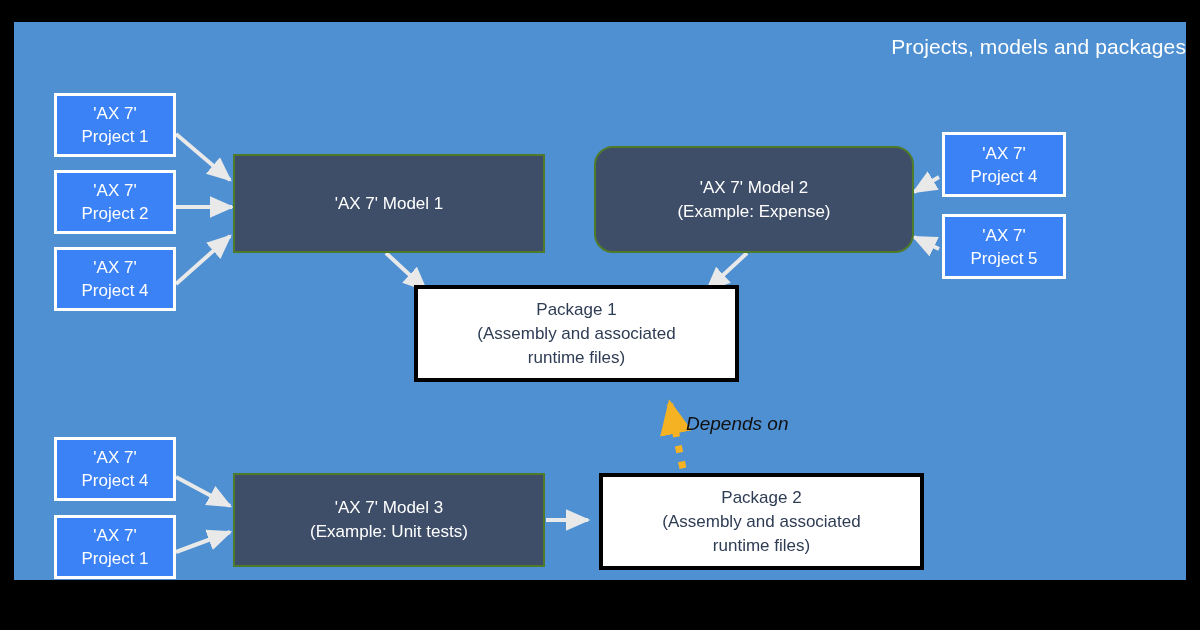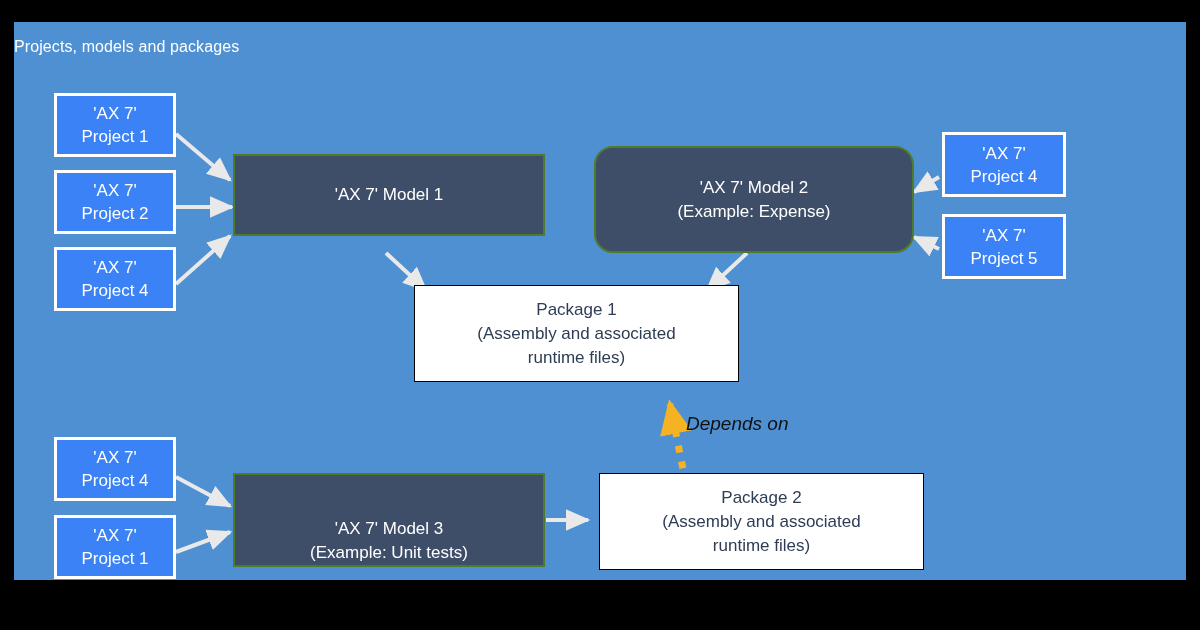--- a/index.html
+++ b/index.html
@@ -32,23 +32,23 @@
     background: #4e90d2;
     overflow: hidden;
   }
 
   
   #title {
     position: absolute;
     left: 0;
     top: 12px;
     width: 1172px;
-    text-align: left;
+    text-align: right;
     color: #ffffff;
-    font-size: 16px;
+    font-size: 21px;
     line-height: 26px;
     letter-spacing: 0.1px;
   }
 
   
   .node {
     position: absolute;
     box-sizing: border-box;
     display: flex;
     align-items: center;
@@ -74,21 +74,21 @@
     background: #3e4e68;
     border: 2px solid #4f7a2a;
     color: #ffffff;
     font-size: 17px;
     line-height: 24px;
   }
 
   
   .package {
     background: #ffffff;
-    border: 1px solid #000000;
+    border: 4px solid #000000;
     color: #2e3c54;
     font-size: 17px;
     line-height: 24px;
   }
 
   
   #arrows {
     position: absolute;
     left: 0;
     top: 0;
@@ -174,29 +174,29 @@
     </div>
 
     <div class="node project" style="left:40px; top:415px; width:122px; height:64px;">
       <div class="txt"><span>'AX 7'</span><br><span>Project 4</span></div>
     </div>
 
     <div class="node project" style="left:40px; top:493px; width:122px; height:64px;">
       <div class="txt"><span>'AX 7'</span><br><span>Project 1</span></div>
     </div>
 
-    <div class="node model" style="left:219px; top:132px; width:312px; height:82px;">
+    <div class="node model" style="left:219px; top:132px; width:312px; height:99px;">
       <div class="txt"><span>'AX 7' Model 1</span><br></div>
     </div>
 
     <div class="node model" style="left:580px; top:124px; width:320px; height:107px;border-radius:19px;">
       <div class="txt"><span>'AX 7' Model 2</span><br><span>(Example: Expense)</span></div>
     </div>
 
-    <div class="node model" style="left:219px; top:451px; width:312px; height:94px;align-items:flex-end;">
+    <div class="node model" style="left:219px; top:451px; width:312px; height:94px;">
       <div class="txt"><span>'AX 7' Model 3</span><br><span>(Example: Unit tests)</span></div>
     </div>
 
     <div class="node package" style="left:400px; top:263px; width:325px; height:97px;">
       <div class="txt"><span>Package 1</span><br><span>(Assembly and associated</span><br><span>runtime files)</span></div>
     </div>
 
     <div class="node package" style="left:585px; top:451px; width:325px; height:97px;">
       <div class="txt"><span>Package 2</span><br><span>(Assembly and associated</span><br><span>runtime files)</span></div>
     </div>

